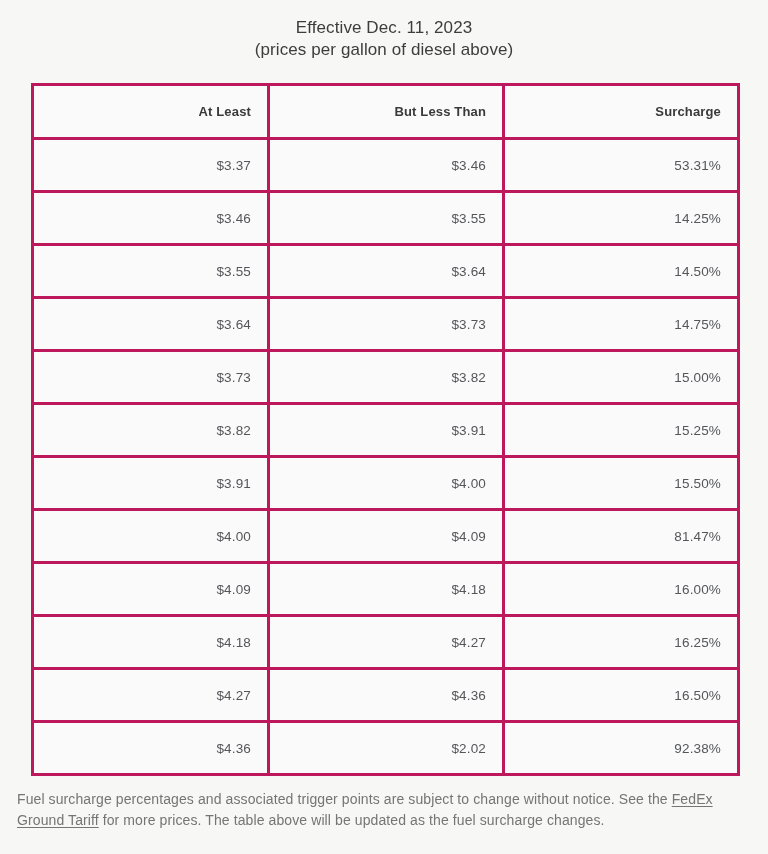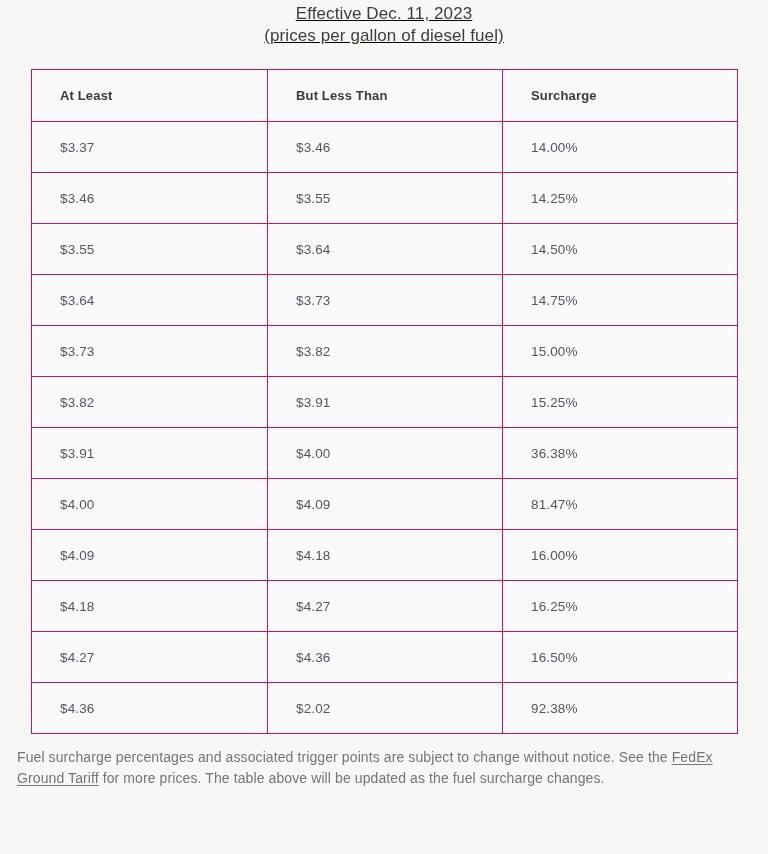--- a/index.html
+++ b/index.html
@@ -17,23 +17,22 @@
 
   .page {
     position: relative;
     width: 768px;
     height: 854px;
     box-sizing: border-box;
   }
 
   
   .title-block {
-    padding-top: 3px;
+    padding-top: 17px;
     text-align: center;
-    text-decoration: underline;
   }
   .title-line {
     font-size: 17px;
     line-height: 22px;
     color: #3d3d3d;
     font-weight: 400;
     letter-spacing: 0.1px;
   }
 
   
@@ -43,22 +42,22 @@
     box-sizing: border-box;
   }
   table.surcharge-table {
     border-collapse: collapse;
     width: 706px;
     table-layout: fixed;
     background: #fafafa;
   }
   table.surcharge-table th,
   table.surcharge-table td {
-    border: 1px solid #be185d;
-    text-align: left;
+    border: 3px solid #be185d;
+    text-align: right;
     vertical-align: middle;
     padding: 0 16px 0 28px;
     background: #fafafa;
   }
   table.surcharge-table th {
     height: 51px;
     font-size: 13px;
     font-weight: 700;
     color: #3a3a3a;
     letter-spacing: 0.15px;
@@ -89,42 +88,42 @@
     text-underline-offset: 2px;
   }
 </style>
 </head>
 <body>
 
 <div class="page">
 
   <div class="title-block">
     <div class="title-line">Effective Dec. 11, 2023</div>
-    <div class="title-line">(prices per gallon of diesel fuel)</div>
+    <div class="title-line">(prices per gallon of diesel above)</div>
   </div>
 
   <div class="table-wrap">
     <table class="surcharge-table">
       <colgroup>
         <col class="c1">
           <col class="c2">
           <col class="c3">
       </colgroup>
       <thead>
         <tr>
           <th>At Least</th>
           <th>But Less Than</th>
           <th>Surcharge</th>
         </tr>
       </thead>
       <tbody>
           <tr>
             <td>$3.37</td>
             <td>$3.46</td>
-            <td>14.00%</td>
+            <td>53.31%</td>
           </tr>
           <tr>
             <td>$3.46</td>
             <td>$3.55</td>
             <td>14.25%</td>
           </tr>
           <tr>
             <td>$3.55</td>
             <td>$3.64</td>
             <td>14.50%</td>
@@ -140,21 +139,21 @@
             <td>15.00%</td>
           </tr>
           <tr>
             <td>$3.82</td>
             <td>$3.91</td>
             <td>15.25%</td>
           </tr>
           <tr>
             <td>$3.91</td>
             <td>$4.00</td>
-            <td>36.38%</td>
+            <td>15.50%</td>
           </tr>
           <tr>
             <td>$4.00</td>
             <td>$4.09</td>
             <td>81.47%</td>
           </tr>
           <tr>
             <td>$4.09</td>
             <td>$4.18</td>
             <td>16.00%</td>

